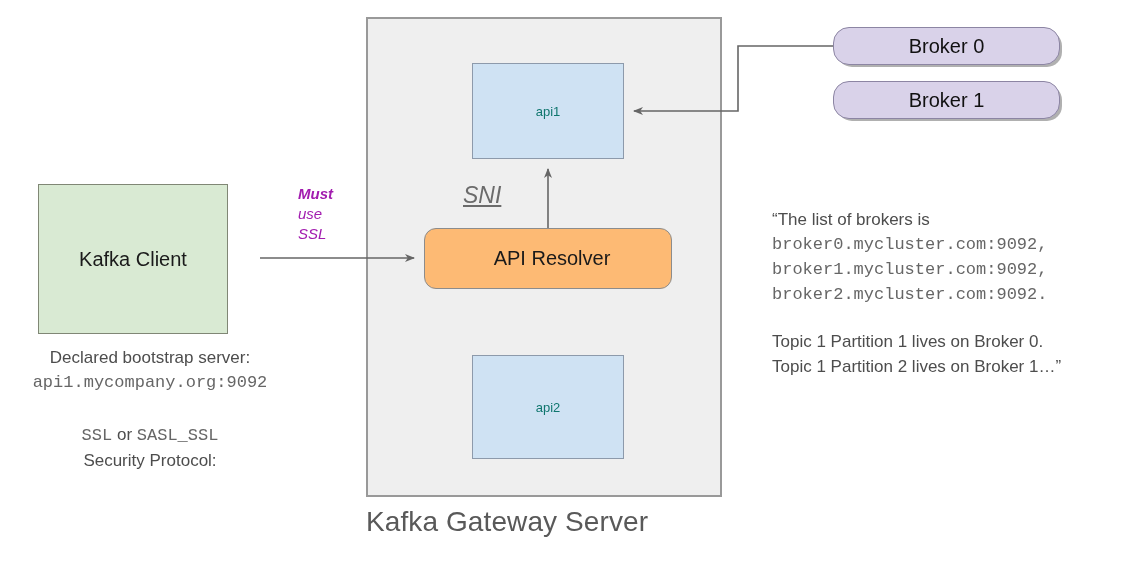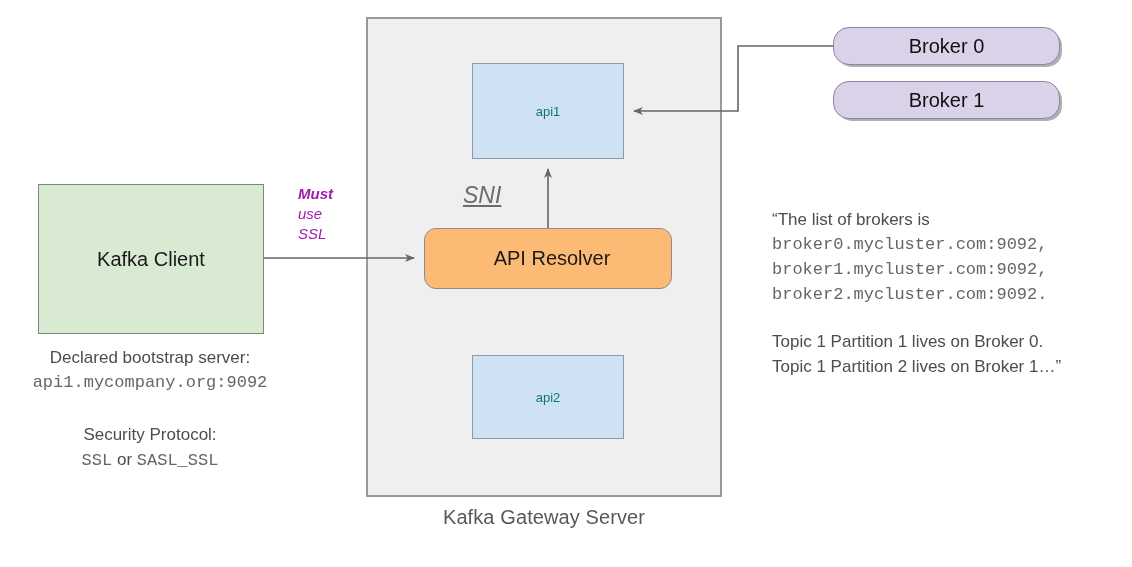--- a/index.html
+++ b/index.html
@@ -28,39 +28,39 @@
     width: 356px;
     height: 480px;
     background: #efefef;
     border: 2px solid #999999;
     box-sizing: border-box;
   }
   .gateway-caption {
     left: 366px;
     top: 506px;
     width: 356px;
-    text-align: center;
-    font-size: 20px;
+    text-align: left;
+    font-size: 28px;
     color: #595959;
     letter-spacing: 0.1px;
   }
 
   
   .api-box {
     background: #cfe2f3;
     border: 1px solid #8d9aab;
     box-sizing: border-box;
     display: flex;
     align-items: center;
     justify-content: center;
     font-size: 13px;
     color: #0f766e;
   }
   .api1 { left: 472px; top: 63px; width: 152px; height: 96px; }
-  .api2 { left: 472px; top: 355px; width: 152px; height: 84px; }
+  .api2 { left: 472px; top: 355px; width: 152px; height: 104px; }
 
   
   .api-resolver {
     left: 424px;
     top: 228px;
     width: 248px;
     height: 61px;
     background: #fdba74;
     border: 1px solid #8c8c8c;
     border-radius: 12px;
@@ -80,21 +80,21 @@
     font-size: 23px;
     font-style: italic;
     color: #6b6b6b;
     text-decoration: underline;
   }
 
   
   .kafka-client {
     left: 38px;
     top: 184px;
-    width: 226px;
+    width: 190px;
     height: 150px;
     background: #d9ead3;
     border: 1px solid #808775;
     box-sizing: border-box;
     display: flex;
     align-items: center;
     justify-content: center;
     font-size: 20px;
     color: #1a1a1a;
   }
@@ -213,26 +213,26 @@
     <div>use</div>
     <div>SSL</div>
   </div>
 
   <div class="abs left-caption caption-bootstrap">
     <div>Declared bootstrap server:</div>
     <div class="mono">api1.mycompany.org:9092</div>
   </div>
 
   <div class="abs left-caption caption-security">
-    <div>Security Protocol:</div>
     <div>
       <span class="mono">SSL</span>
       <span class="joiner">or</span>
       <span class="mono">SASL_SSL</span>
     </div>
+    <div>Security Protocol:</div>
   </div>
 
   <div class="abs broker broker0">
     <span>Broker 0</span>
   </div>
   <div class="abs broker broker1">
     <span>Broker 1</span>
   </div>
 
   <div class="abs broker-note">

